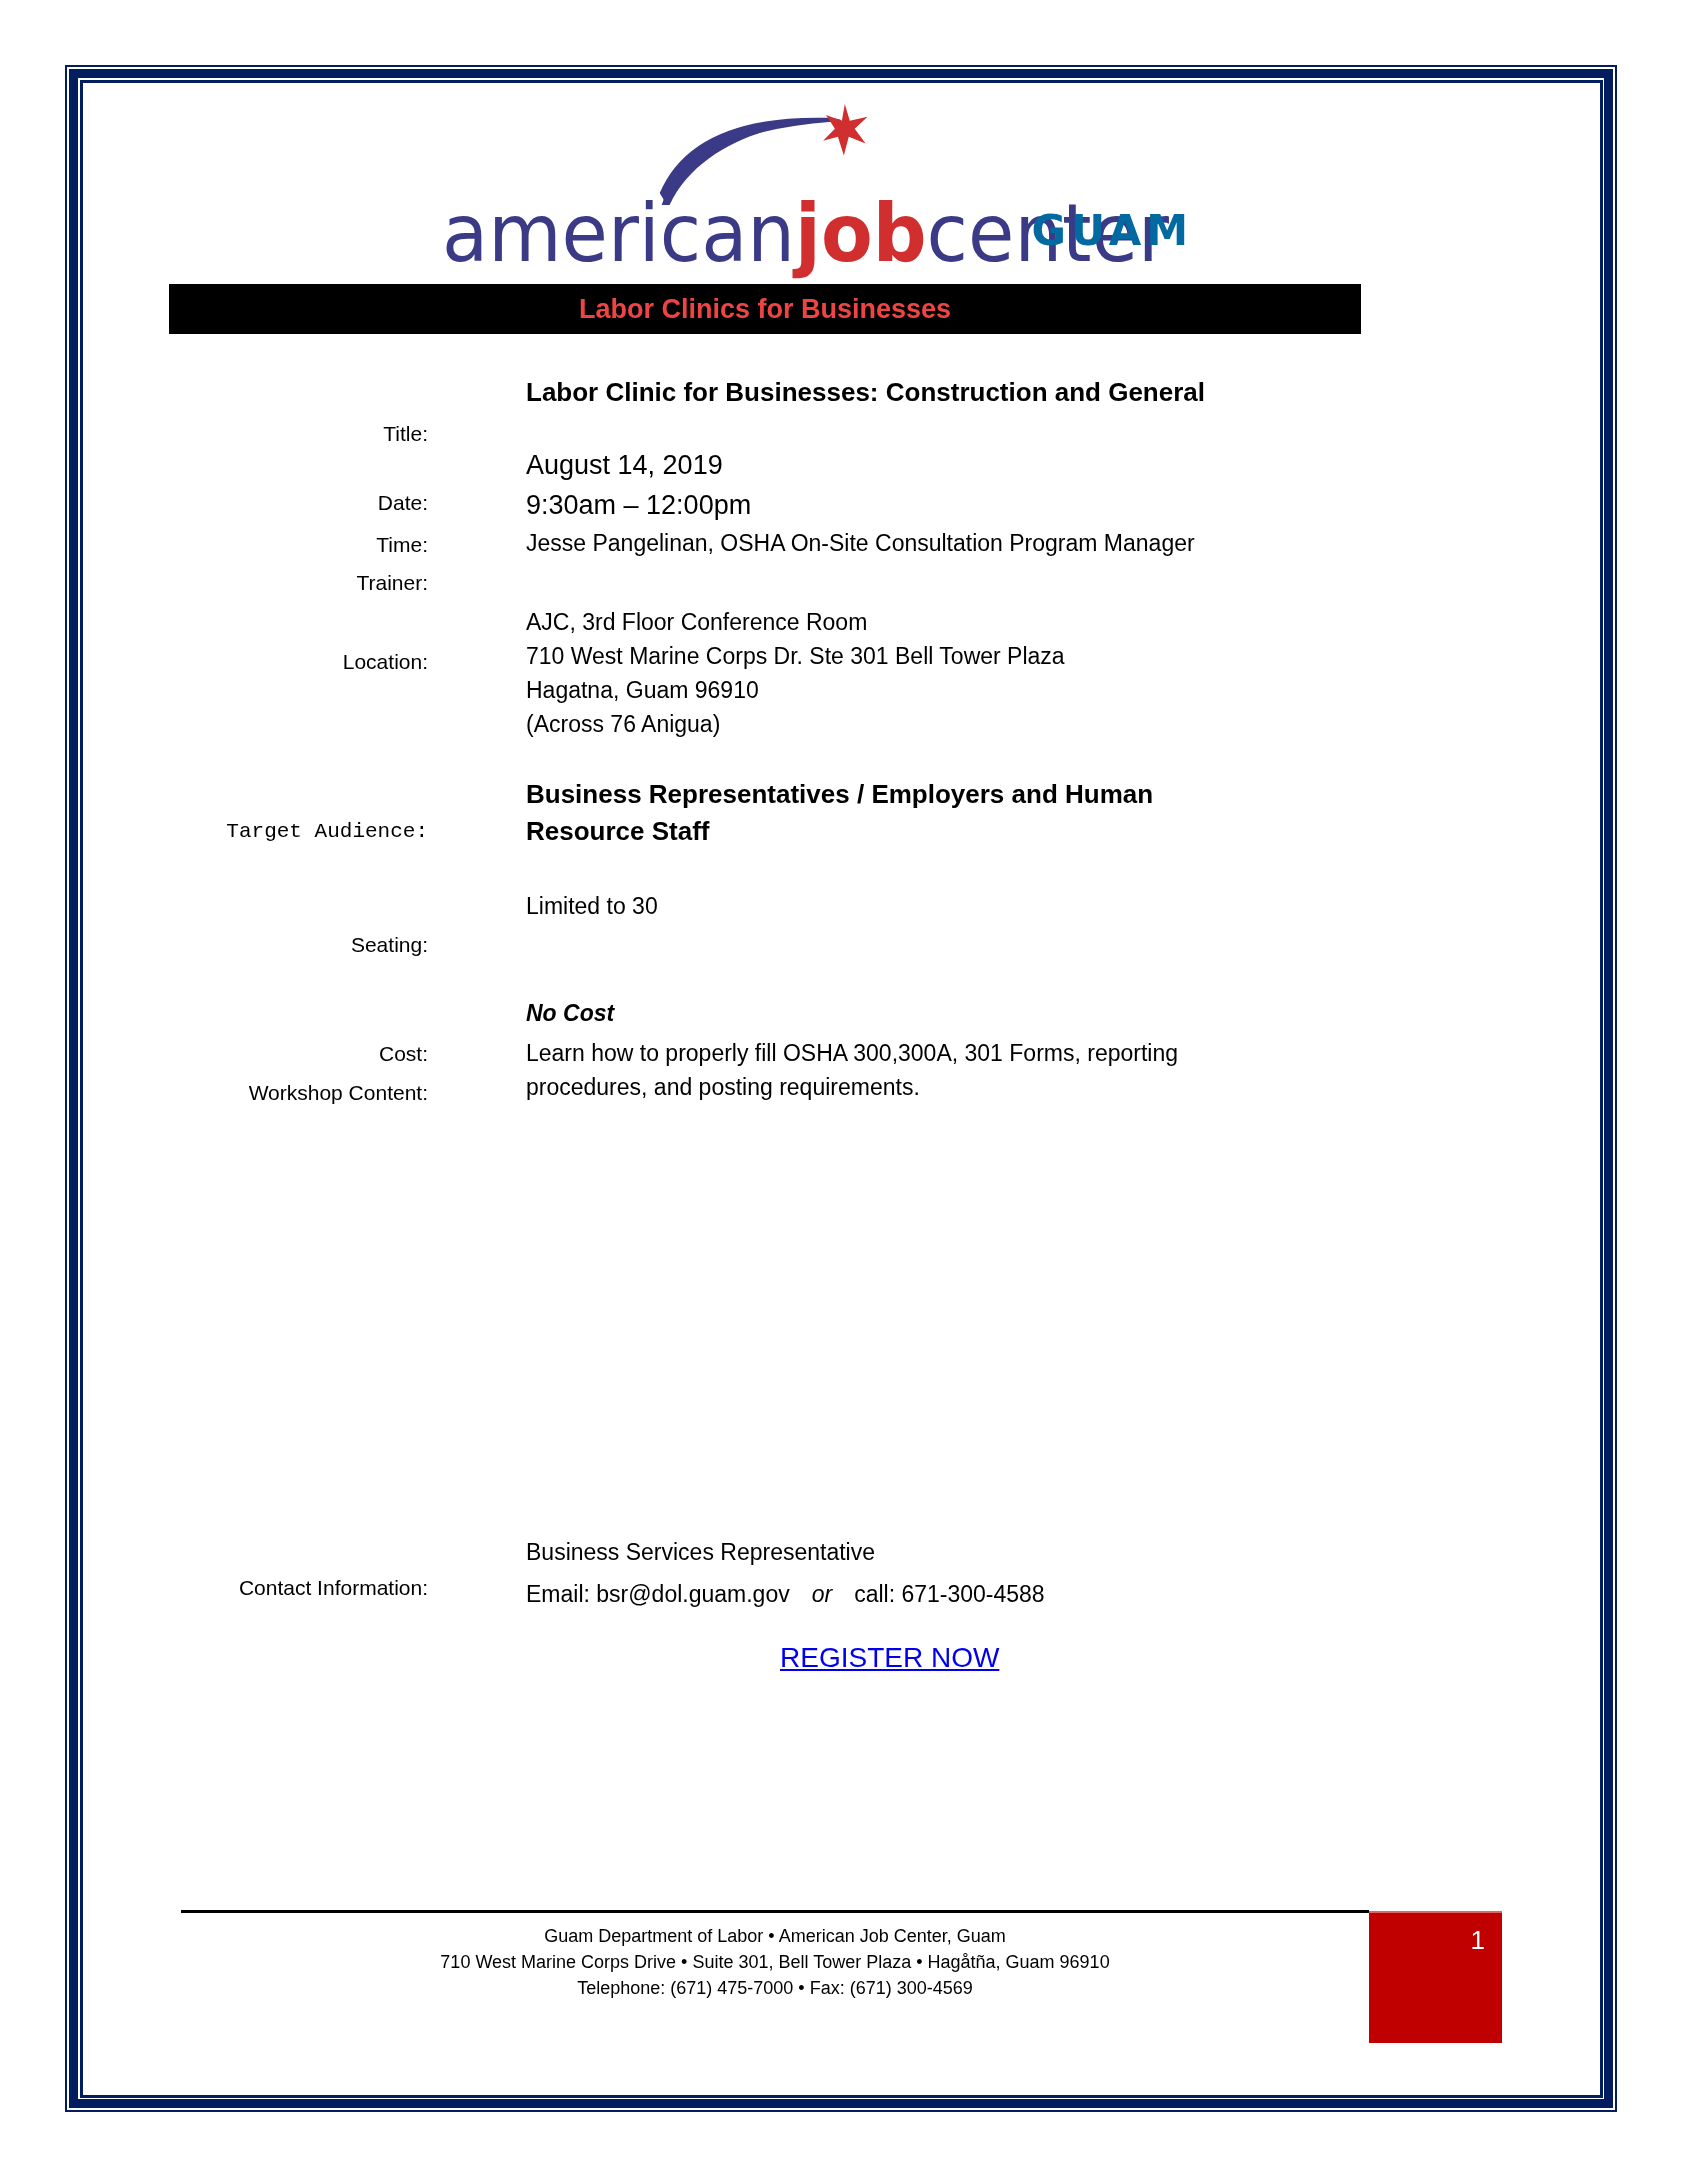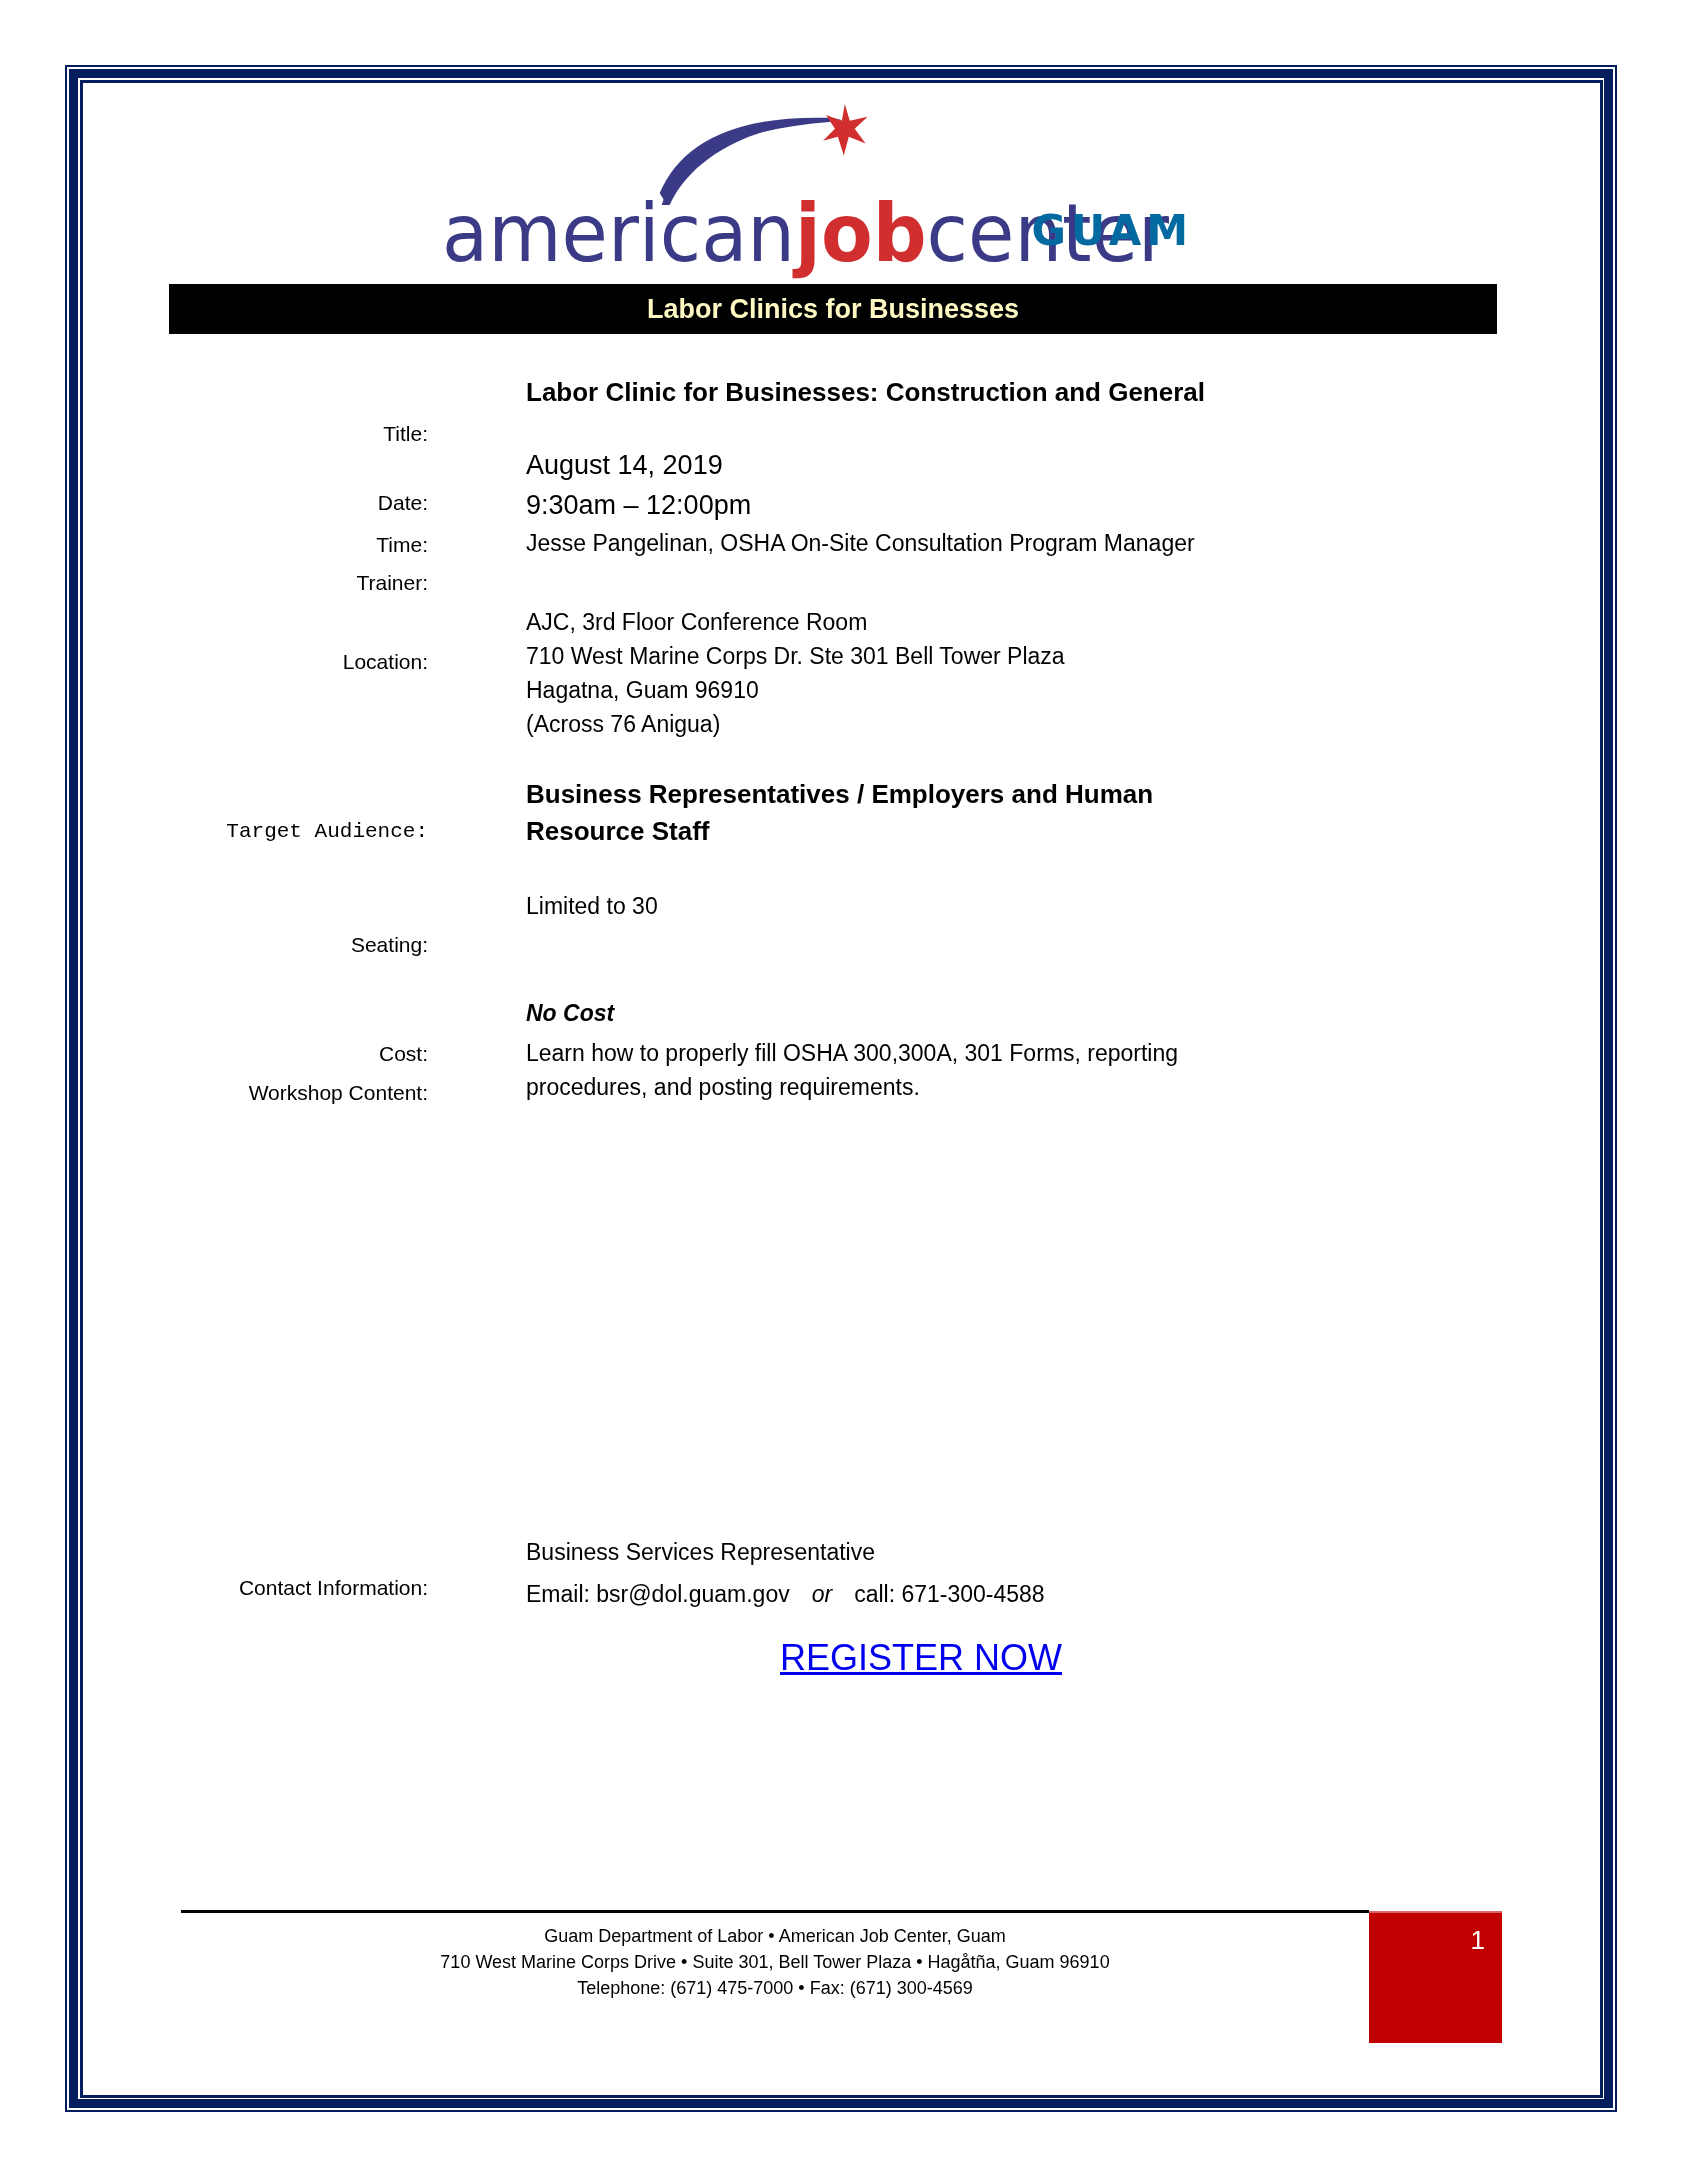--- a/index.html
+++ b/index.html
@@ -15,34 +15,34 @@
     .logo { position: absolute; left: 436px; top: 94px; width: 782px; height: 168px; }
     .logo-arc { position: absolute; left: 0; top: 0; }
     .logo-word { position: absolute; left: 6px; top: 99px; font-size: 81px; letter-spacing: 0px;
                  line-height: 81px; font-family: "DejaVu Sans", sans-serif; white-space: nowrap;
                  transform: scaleX(0.93); transform-origin: left top; }
     .logo-american, .logo-center { color: #3b3a86; font-weight: normal; }
     .logo-job { color: #d12f2f; font-weight: bold; }
     .logo-guam { position: absolute; right: 25px; top: 112px; color: #0369a1; font-weight: bold;
                  font-size: 42px; letter-spacing: 5px; font-family: "DejaVu Sans", sans-serif; }
 
-    .title-bar { position: absolute; left: 169px; top: 284px; width: 1328px; height: 50px;
-                 background: #000; color: #fef9c3; text-align: center; font-weight: bold;
+    .title-bar { position: absolute; left: 169px; top: 284px; width: 1192px; height: 50px;
+                 background: #000; color: #ef4444; text-align: center; font-weight: bold;
                  font-size: 27px; line-height: 50px; }
 
     .row { position: absolute; left: 0; width: 1683px; }
     .label { position: absolute; right: 1255px; font-size: 21px; line-height: 28px; white-space: nowrap; margin-top: 42px; }
     .value { position: absolute; left: 526px; width: 752px; line-height: 37px; }
     .v-bold { font-weight: bold; font-size: 26px; }
     .v-large { font-size: 27px; }
     .v-normal { font-size: 23px; line-height: 34px; }
     .v-italic-bold { font-weight: bold; font-style: italic; font-size: 23px; }
     .or-word { font-style: italic; margin: 0 22px; }
 
-    .register { position: absolute; left: 780px; top: 1638px; font-size: 36px; color: #0000ee;
+    .register { position: absolute; left: 780px; top: 1638px; font-size: 28px; color: #0000ee;
                 text-decoration: underline; line-height: 40px; white-space: nowrap; }
 
     .footer-line { position: absolute; left: 181px; top: 1910px; width: 1188px; height: 3px; background: #000; }
     .footer-text { position: absolute; left: 181px; top: 1923px; width: 1188px; text-align: center;
                    font-size: 18px; line-height: 26px; }
     .page-box { position: absolute; left: 1369px; top: 1911px; width: 133px; height: 132px;
                 background: #c00000; border-top: 2px solid #d66; box-sizing: border-box; }
     .page-num { position: absolute; right: 17px; top: 12px; color: #fff; font-size: 26px; }
   </style>
 </head>

